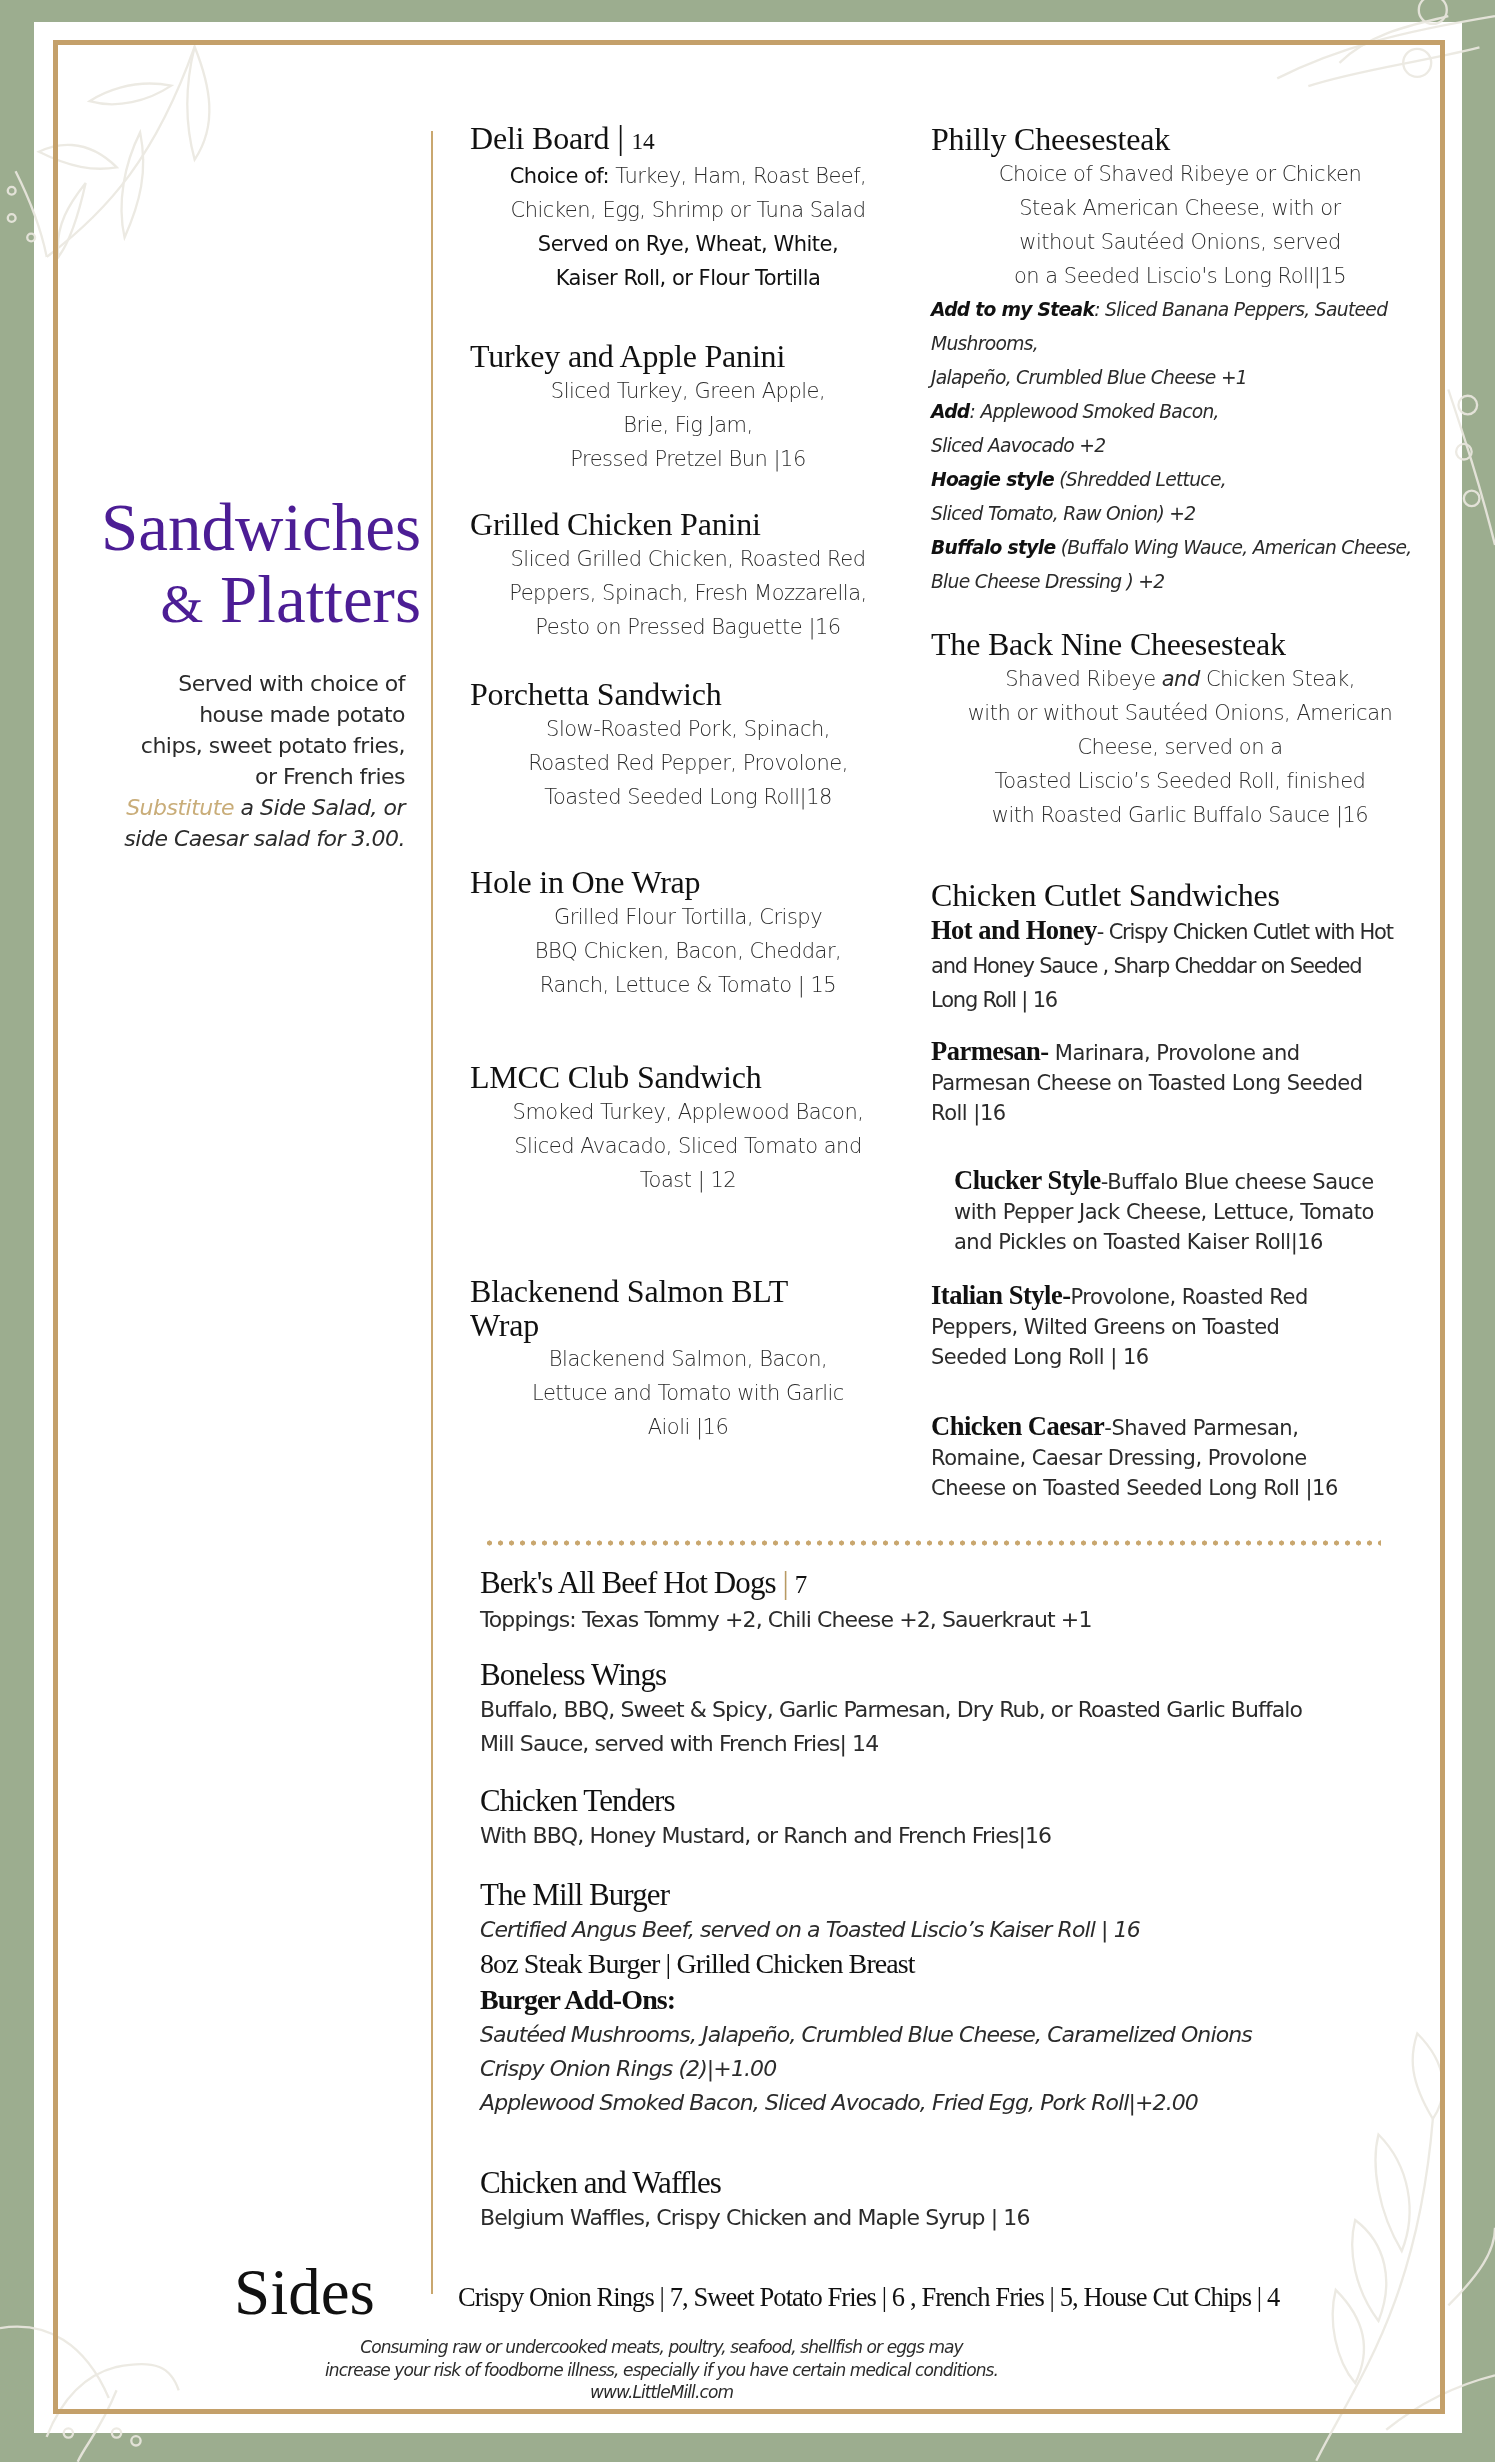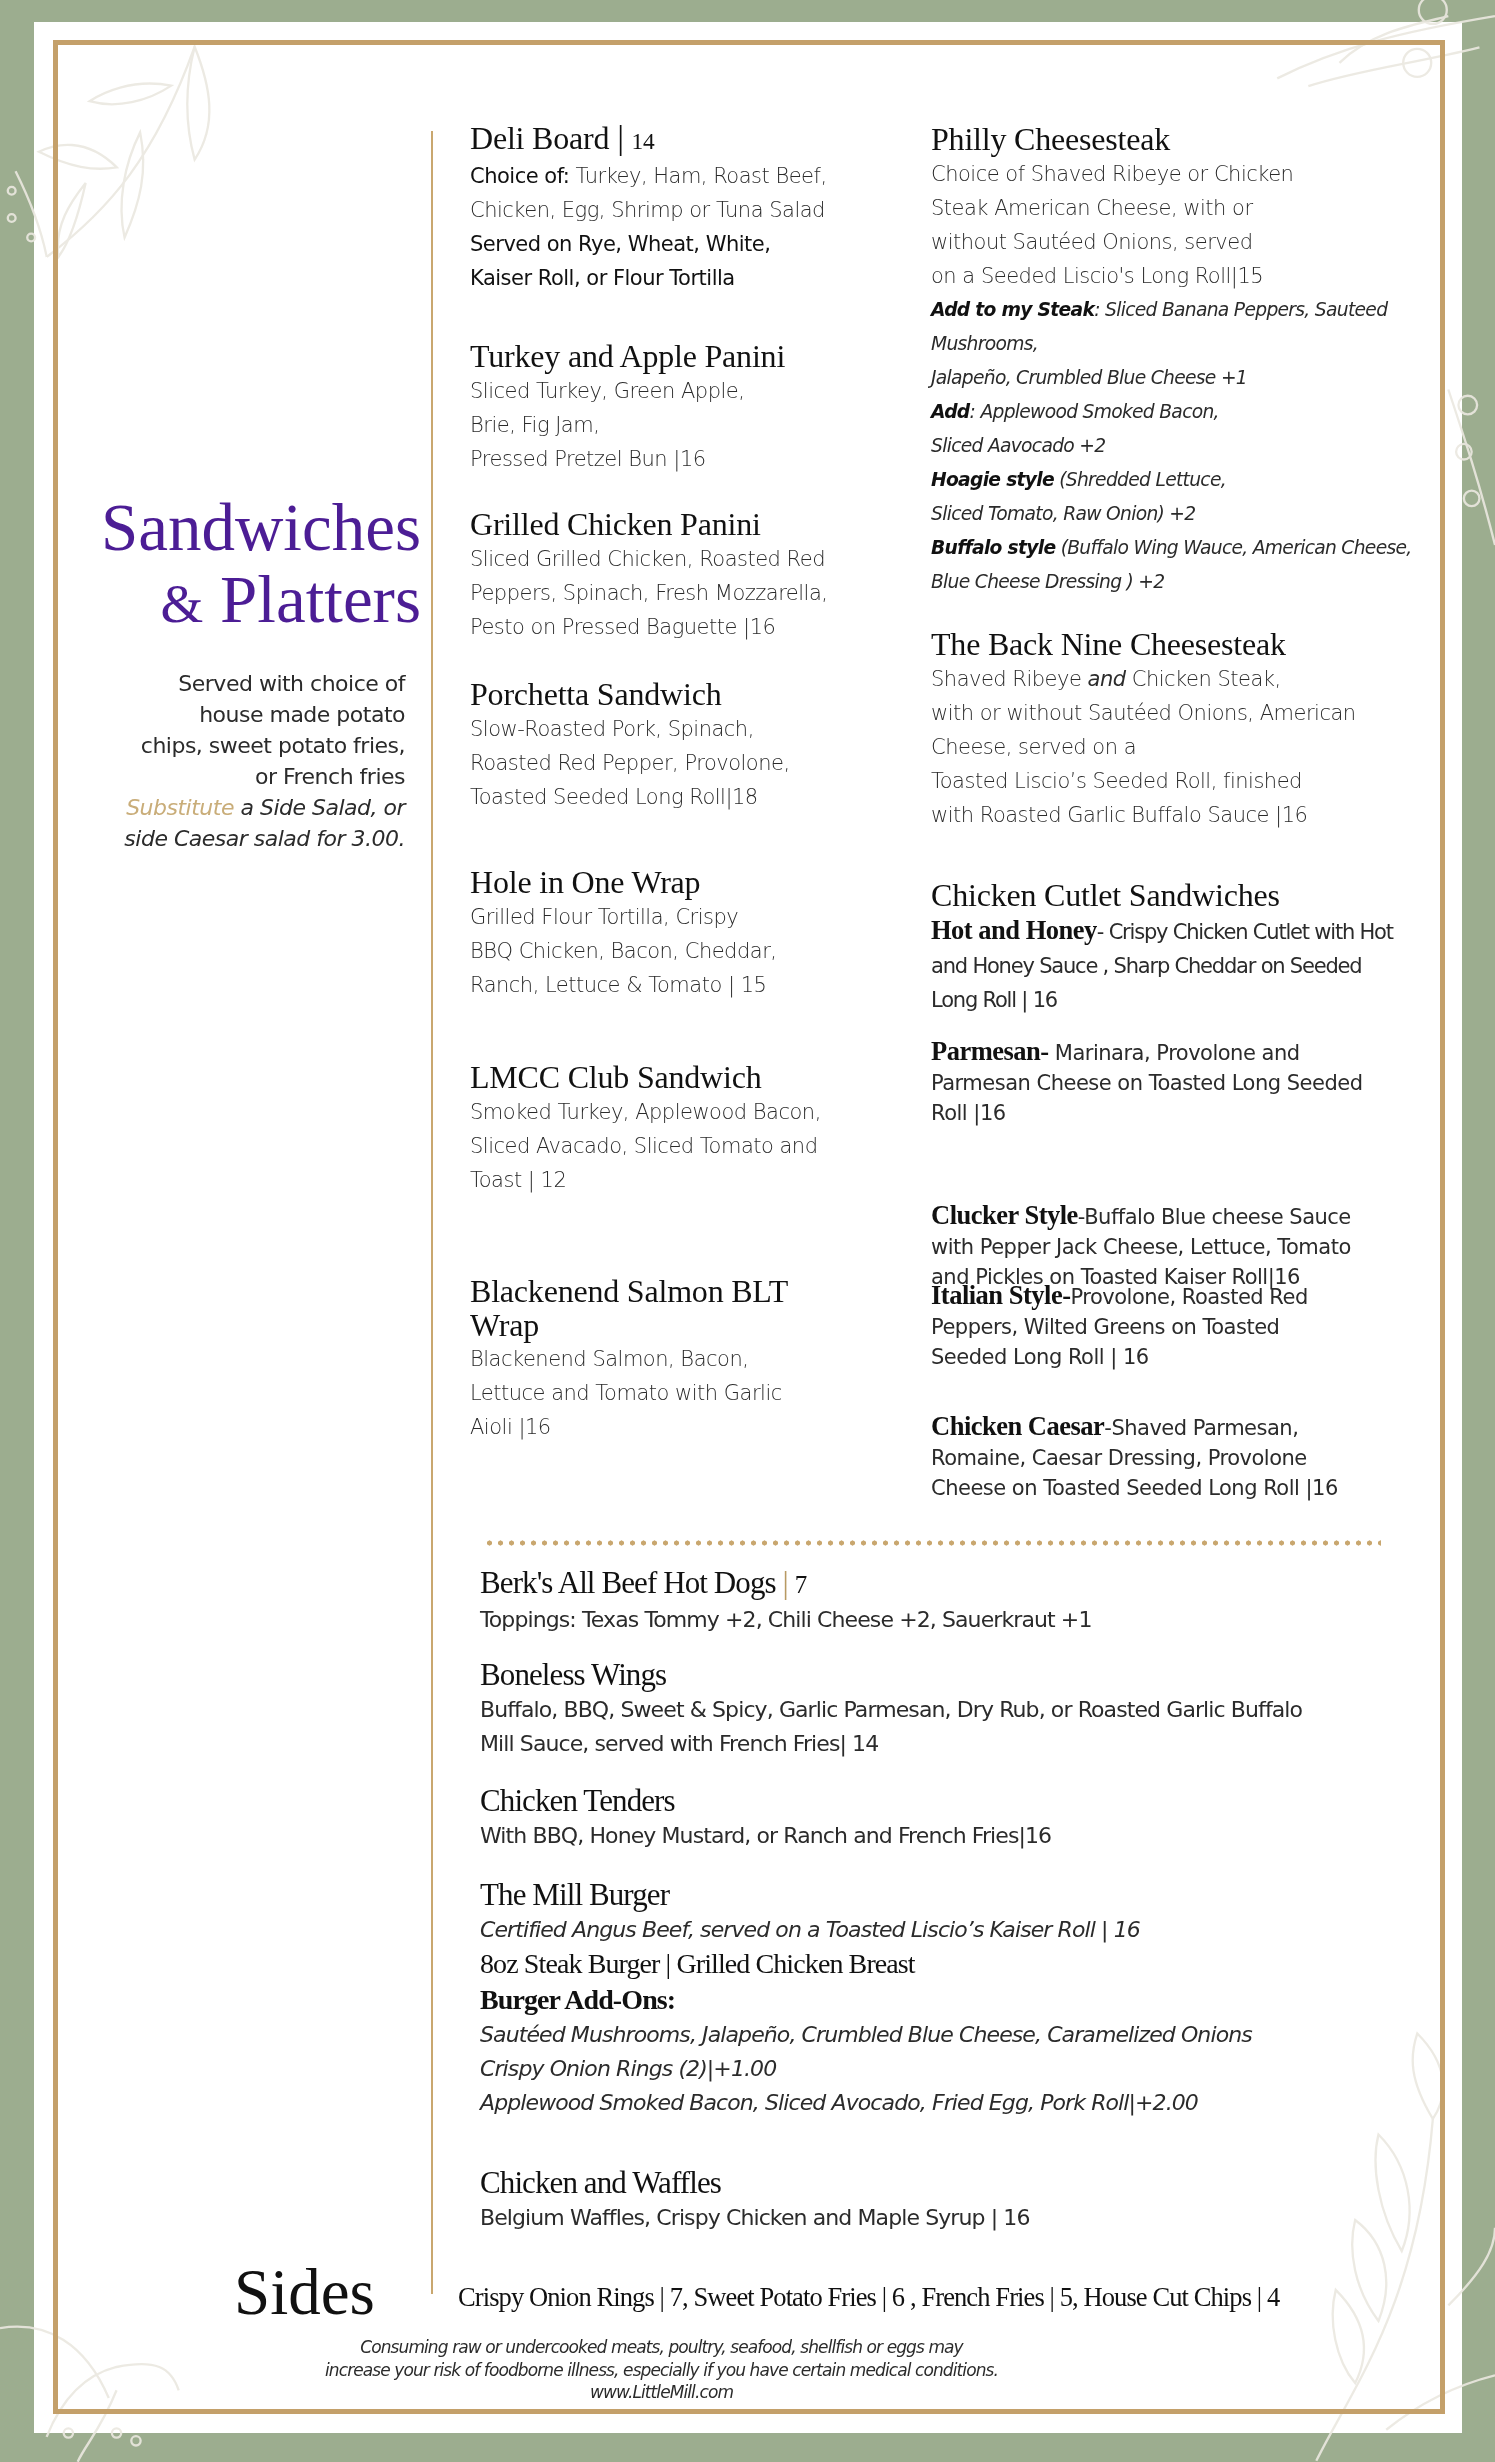--- a/index.html
+++ b/index.html
@@ -3,21 +3,21 @@
 <meta charset="utf-8">
 <style>
   html, body { margin: 0; padding: 0; }
   body { width: 1495px; height: 2462px; position: relative; background: #9cad8f; overflow: hidden; font-family: "DejaVu Sans", sans-serif; color: #1a1a1a; }
   .panel { position: absolute; left: 34px; top: 22px; width: 1428px; height: 2411px; background: #ffffff; }
   .gold-frame { position: absolute; left: 53px; top: 40px; width: 1382px; height: 2364px; border: 5.5px solid #c4a06a; }
   .leaf { position: absolute; pointer-events: none; }
   .divider { position: absolute; left: 431px; top: 131px; width: 2.3px; height: 2163px; background: #c9a76f; }
   .abs { position: absolute; }
   .title { font-family: "Liberation Serif", serif; font-size: 32px; line-height: 36px; color: #111; white-space: nowrap; letter-spacing: -0.2px; }
-  .desc { font-family: "DejaVu Sans", sans-serif; font-size: 21px; line-height: 34px; color: #2b2b2b; font-weight: 300; letter-spacing: -0.5px; }
+  .desc { font-family: "DejaVu Sans", sans-serif; font-size: 21px; line-height: 34px; color: #2b2b2b; font-weight: 300; letter-spacing: -0.5px; text-align: center; }
   .desc.dark { color: #111; }
   .it { font-style: italic; }
   .addon { font-family: "DejaVu Sans", sans-serif; font-size: 18.7px; line-height: 34px; color: #2b2b2b; font-style: italic; letter-spacing: -0.7px; }
   .addon .lbl { font-weight: bold; color: #111; }
   .sub-lbl { font-family: "Liberation Serif", serif; font-weight: bold; font-size: 26.5px; color: #111; letter-spacing: -0.5px; }
   .cutlet { font-family: "DejaVu Sans", sans-serif; font-size: 21px; line-height: 30px; color: #2b2b2b; letter-spacing: -0.5px; }
   .section-title { font-family: "Liberation Serif", serif; font-size: 67px; line-height: 72px; color: #4c1d95; text-align: right; }
   .intro { font-family: "DejaVu Sans", sans-serif; font-size: 22px; line-height: 31px; color: #2b2b2b; text-align: right; letter-spacing: -0.5px; }
   .gold-text { color: #c9ad79; }
   .dots { position: absolute; left: 484px; top: 1539px; width: 897px; height: 7.8px;
@@ -183,21 +183,21 @@
   <div class="cutlet" style="white-space:nowrap;letter-spacing:-1.2px;line-height:34px">and Honey Sauce , Sharp Cheddar on Seeded</div>
   <div class="cutlet" style="letter-spacing:-1.2px;line-height:34px">Long Roll | 16</div>
 </div>
 
 <div class="abs" style="left:931px;top:1036px;width:498px;">
   <div class="cutlet" style="white-space:nowrap"><span class="sub-lbl">Parmesan-</span><span> Marinara, Provolone and</span></div>
   <div class="cutlet" style="white-space:nowrap">Parmesan Cheese on Toasted Long Seeded</div>
   <div class="cutlet">Roll |16</div>
 </div>
 
-<div class="abs" style="left:931px;top:1165px;width:498px;margin-top:35px;">
+<div class="abs" style="left:954px;top:1165px;width:498px;">
   <div class="cutlet" style="white-space:nowrap"><span class="sub-lbl">Clucker Style</span><span>-Buffalo Blue cheese Sauce</span></div>
   <div class="cutlet" style="white-space:nowrap">with Pepper Jack Cheese, Lettuce, Tomato</div>
   <div class="cutlet" style="white-space:nowrap">and Pickles on Toasted Kaiser Roll|16</div>
 </div>
 
 <div class="abs" style="left:931px;top:1280px;width:498px;">
   <div class="cutlet" style="white-space:nowrap"><span class="sub-lbl">Italian Style-</span><span>Provolone, Roasted Red</span></div>
   <div class="cutlet" style="white-space:nowrap">Peppers, Wilted Greens on Toasted</div>
   <div class="cutlet">Seeded Long Roll | 16</div>
 </div>

